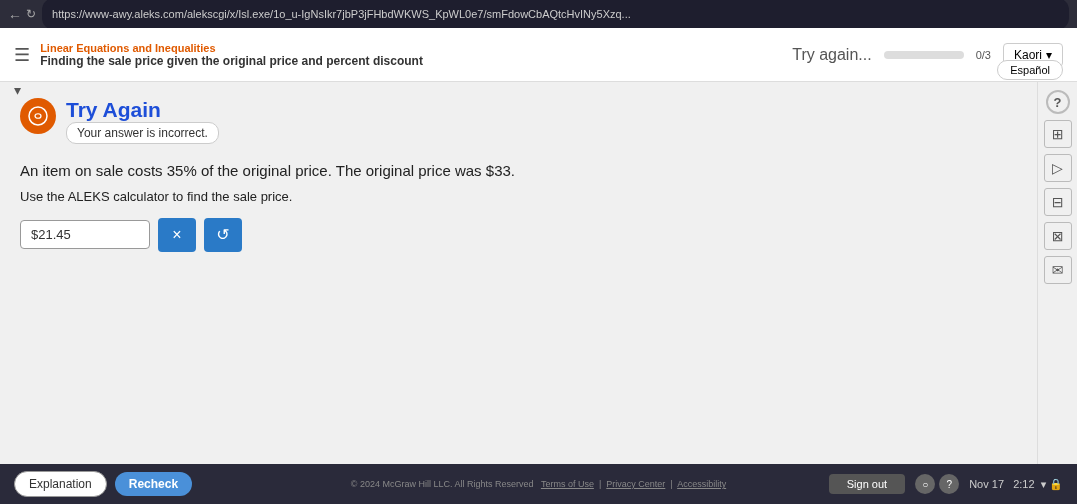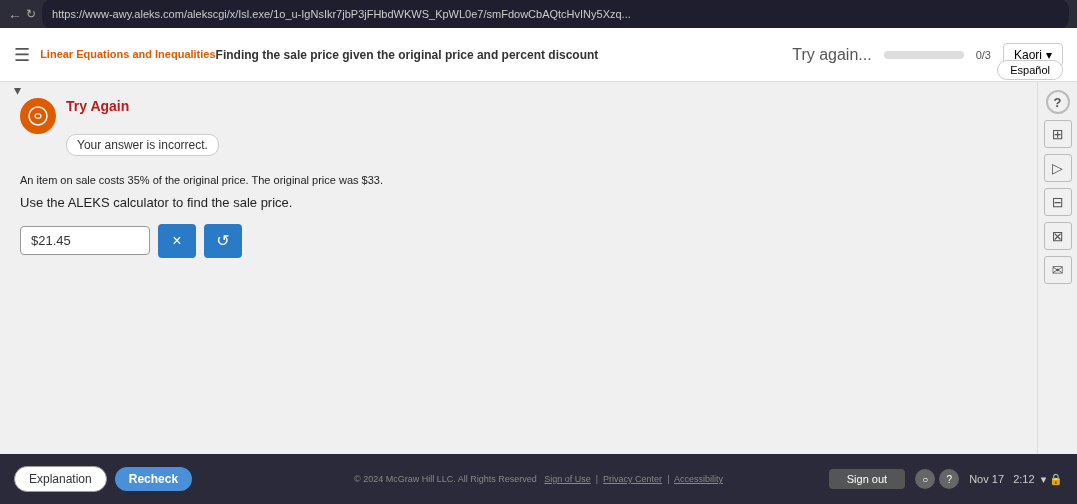--- a/index.html
+++ b/index.html
@@ -77,21 +77,21 @@
     }
     .hamburger {
       font-size: 18px;
       color: #555;
       cursor: pointer;
       background: none;
       border: none;
     }
     .nav-title {
       display: flex;
-      flex-direction: row;
+      flex-direction: column;
     }
     .nav-subtitle {
       font-size: 11px;
       color: #e05a00;
       font-weight: bold;
     }
     .nav-description {
       font-size: 12px;
       color: #333;
       font-weight: bold;
@@ -175,38 +175,38 @@
       justify-content: center;
       color: white;
       font-size: 18px;
       flex-shrink: 0;
     }
     .try-again-text-area {
       display: flex;
       flex-direction: column;
     }
     .try-again-heading {
-      font-size: 14px;
+      font-size: 21px;
       font-weight: bold;
-      color: #b91c1c;
-      margin-bottom: 20px;
+      color: #1d4ed8;
+      margin-bottom: 0;
     }
     .incorrect-badge {
       background: #fff;
       border: 1px solid #ccc;
       border-radius: 10px;
       padding: 3px 10px;
       font-size: 12px;
       color: #333;
       display: inline-block;
     }
 
     
     .problem-text {
-      font-size: 11px;
+      font-size: 15px;
       color: #222;
       margin-bottom: 6px;
       line-height: 1.5;
     }
     .problem-instruction {
       font-size: 13px;
       color: #222;
       margin-bottom: 14px;
     }
 
@@ -279,21 +279,21 @@
       justify-content: center;
       font-size: 13px;
       color: #555;
       cursor: pointer;
       font-weight: bold;
     }
 
     
     .bottom-bar {
       background: #2a2a3a;
-      height: 50px;
+      height: 40px;
       display: flex;
       align-items: center;
       justify-content: space-between;
       padding: 0 14px;
       position: relative;
     }
     .bottom-left {
       display: flex;
       align-items: center;
       gap: 8px;
@@ -456,21 +456,21 @@
 
   <div class="bottom-bar">
     <div class="bottom-left">
       <button class="explanation-btn">Explanation</button>
       <button class="recheck-btn">Recheck</button>
     </div>
     <div class="bottom-center">
       <span class="bottom-legal">
         <span>© 2024 McGraw Hill LLC. All Rights Reserved</span>
         &nbsp;
-        <span style="cursor:pointer; text-decoration:underline;">Sign of Use</span>
+        <span style="cursor:pointer; text-decoration:underline;">Terms of Use</span>
         &nbsp;|&nbsp;
         <span style="cursor:pointer; text-decoration:underline;">Privacy Center</span>
         &nbsp;|&nbsp;
         <span style="cursor:pointer; text-decoration:underline;margin-top:26px;">Accessibility</span>
       </span>
     </div>
     <div class="bottom-right">
       <button class="sign-out-btn">Sign out</button>
       <div class="bottom-icons">
         <div class="bottom-icon">○</div>

